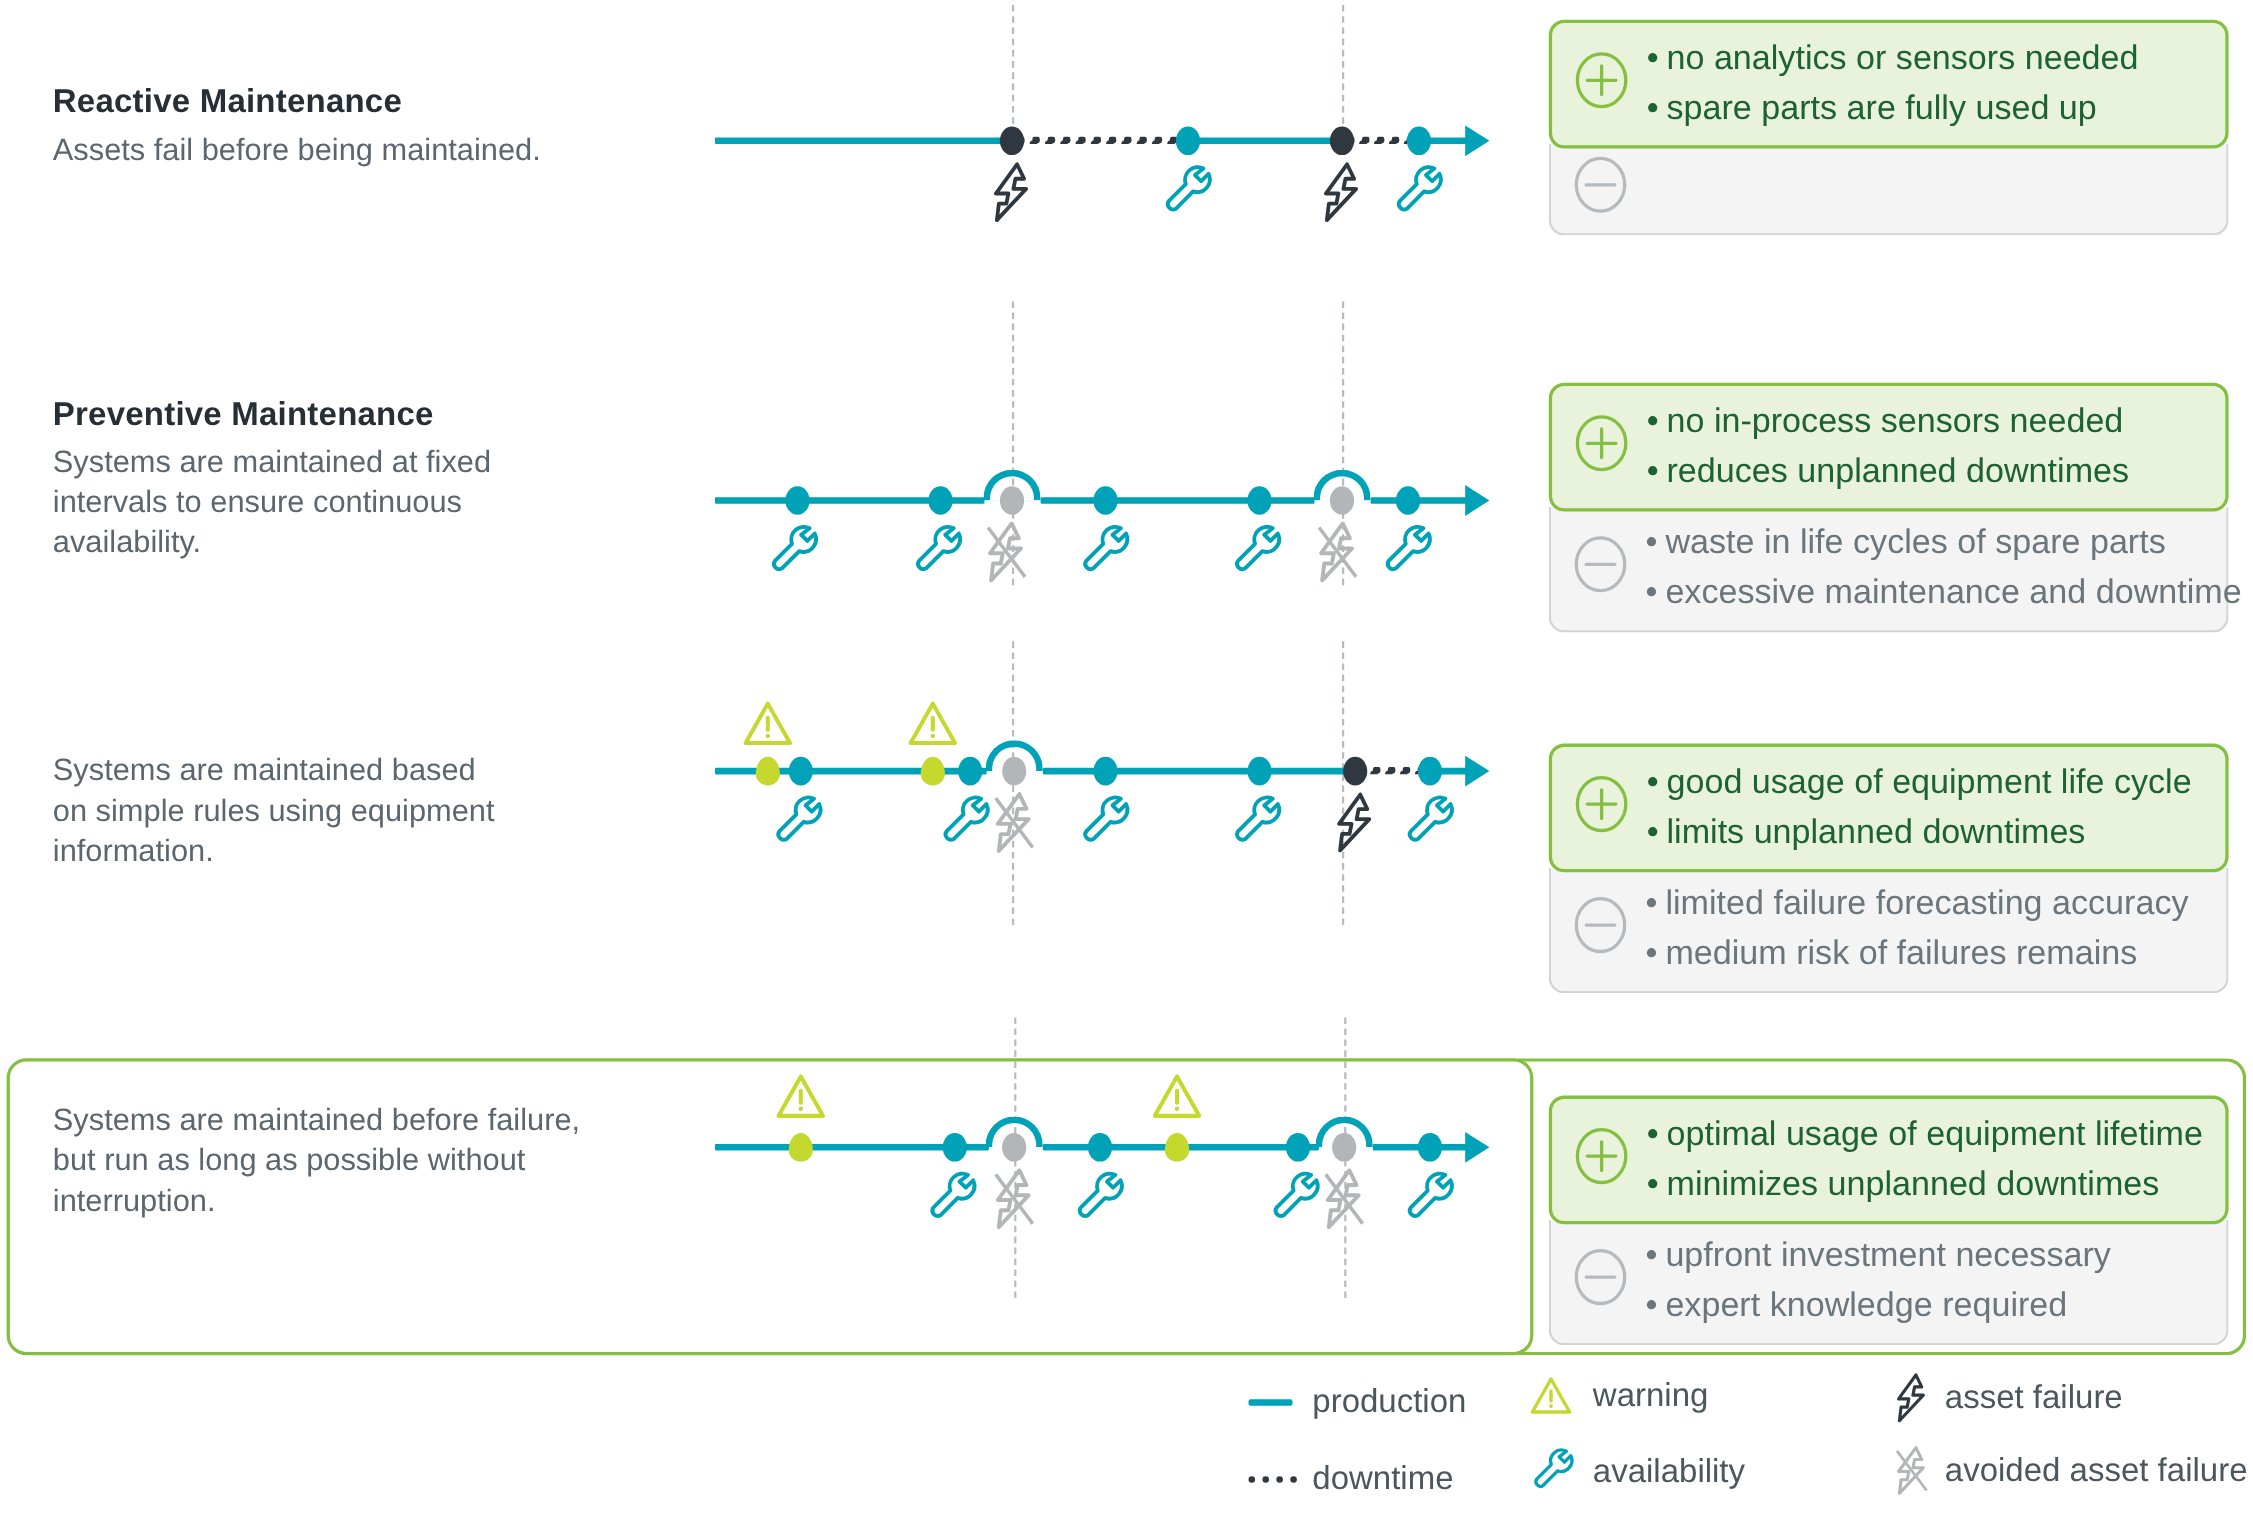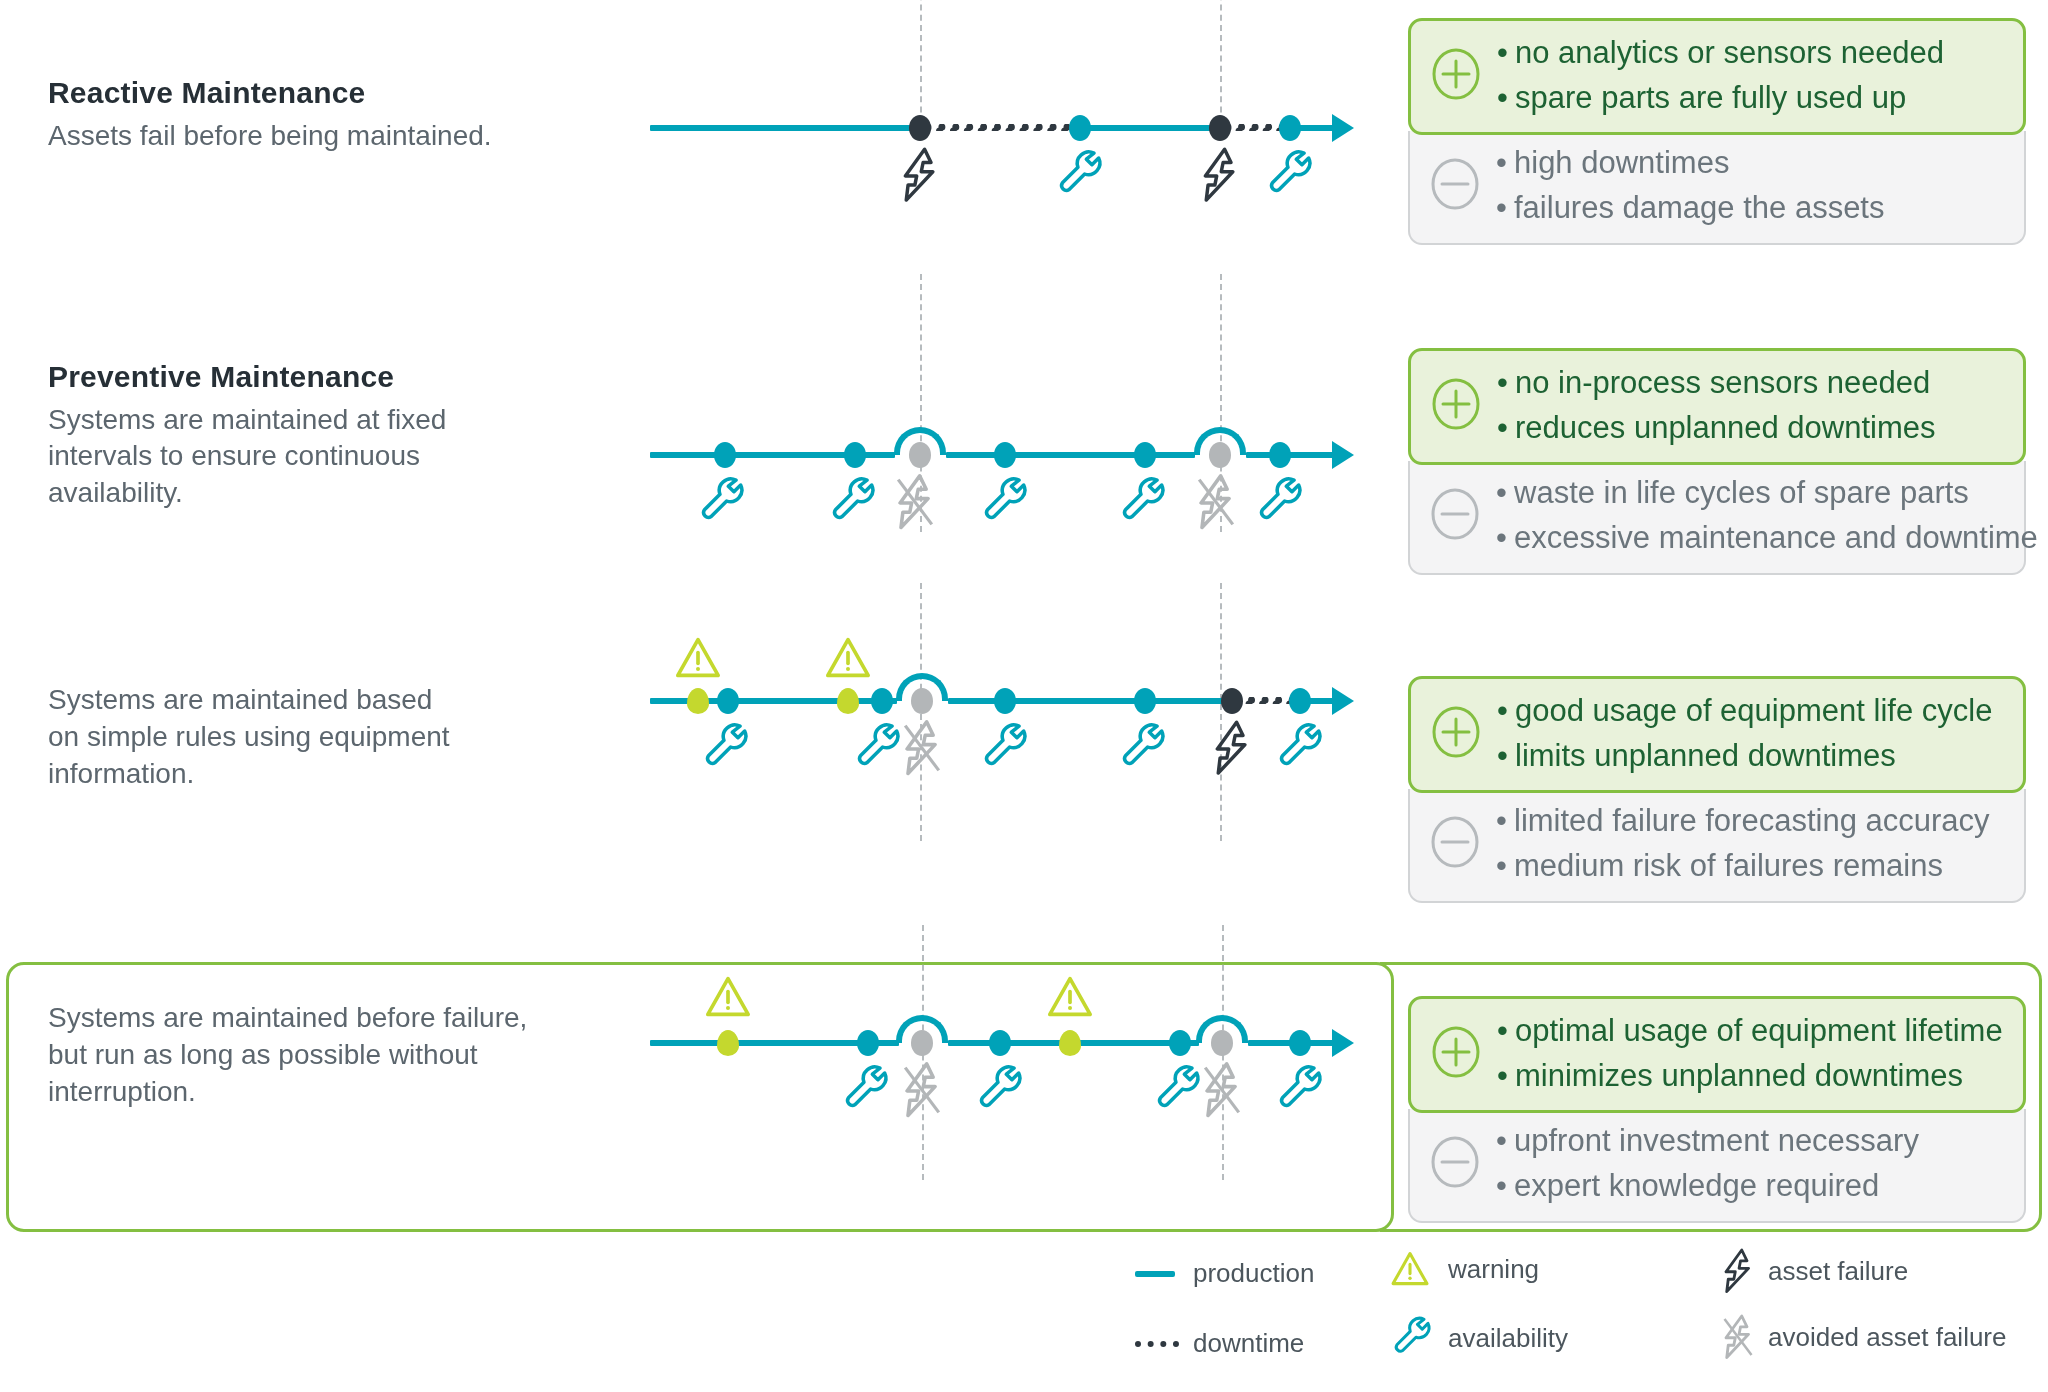--- a/index.html
+++ b/index.html
@@ -83,21 +83,21 @@
   .bullets{font-size:31px;line-height:1.44;}
   .bullets div{white-space:nowrap;}
   .bul{display:inline-block;width:18px;}
   .pros .bullets{color:#1d6233;}
   .cons .bullets{color:#6b757c;}
 
   
   .legend{position:absolute;left:1135px;top:1258px;width:905px;height:120px;}
   .lg-item{position:absolute;display:flex;align-items:center;}
   .lg-gly{width:58px;display:flex;align-items:center;justify-content:flex-start;}
-  .lg-label{font-size:26px;color:#4c565d;white-space:nowrap;text-align:center;}
+  .lg-label{font-size:30px;color:#4c565d;white-space:nowrap;text-align:center;}
   .lg-line{width:40px;height:6px;background:#00a2b8;border-radius:2px;}
   .lg-dotted{width:44px;height:0;border-top:6px dotted #2f3840;}
 </style>
 </head>
 <body>
 
 <div class="canvas">
 
   <div class="highlight-frame"></div>
   <div class="highlight-frame-right"></div>
@@ -166,24 +166,20 @@
         <div><span class="bul">•</span><span>spare parts are fully used up</span></div>
       </div>
     </div>
     <div class="cons">
       <div class="badge">
         <svg width="54" height="54" viewBox="0 0 54 54">
             <ellipse cx="27" cy="27" rx="22" ry="24" fill="none" stroke="#b6babd" stroke-width="3"></ellipse>
             <path d="M14 27 h26" stroke="#b6babd" stroke-width="3" stroke-linecap="round"></path>
           </svg>
       </div>
-      <div class="bullets">
-        <div><span class="bul">•</span><span>high downtimes</span></div>
-        <div><span class="bul">•</span><span>failures damage the assets</span></div>
-      </div>
     </div>
   </div>
 
   <div class="row-text" style="top:360px">
     <div class="row-title">Preventive Maintenance</div>
     <div class="row-desc">Systems are maintained at fixed
 intervals to ensure continuous
 availability.</div>
   </div>
 

